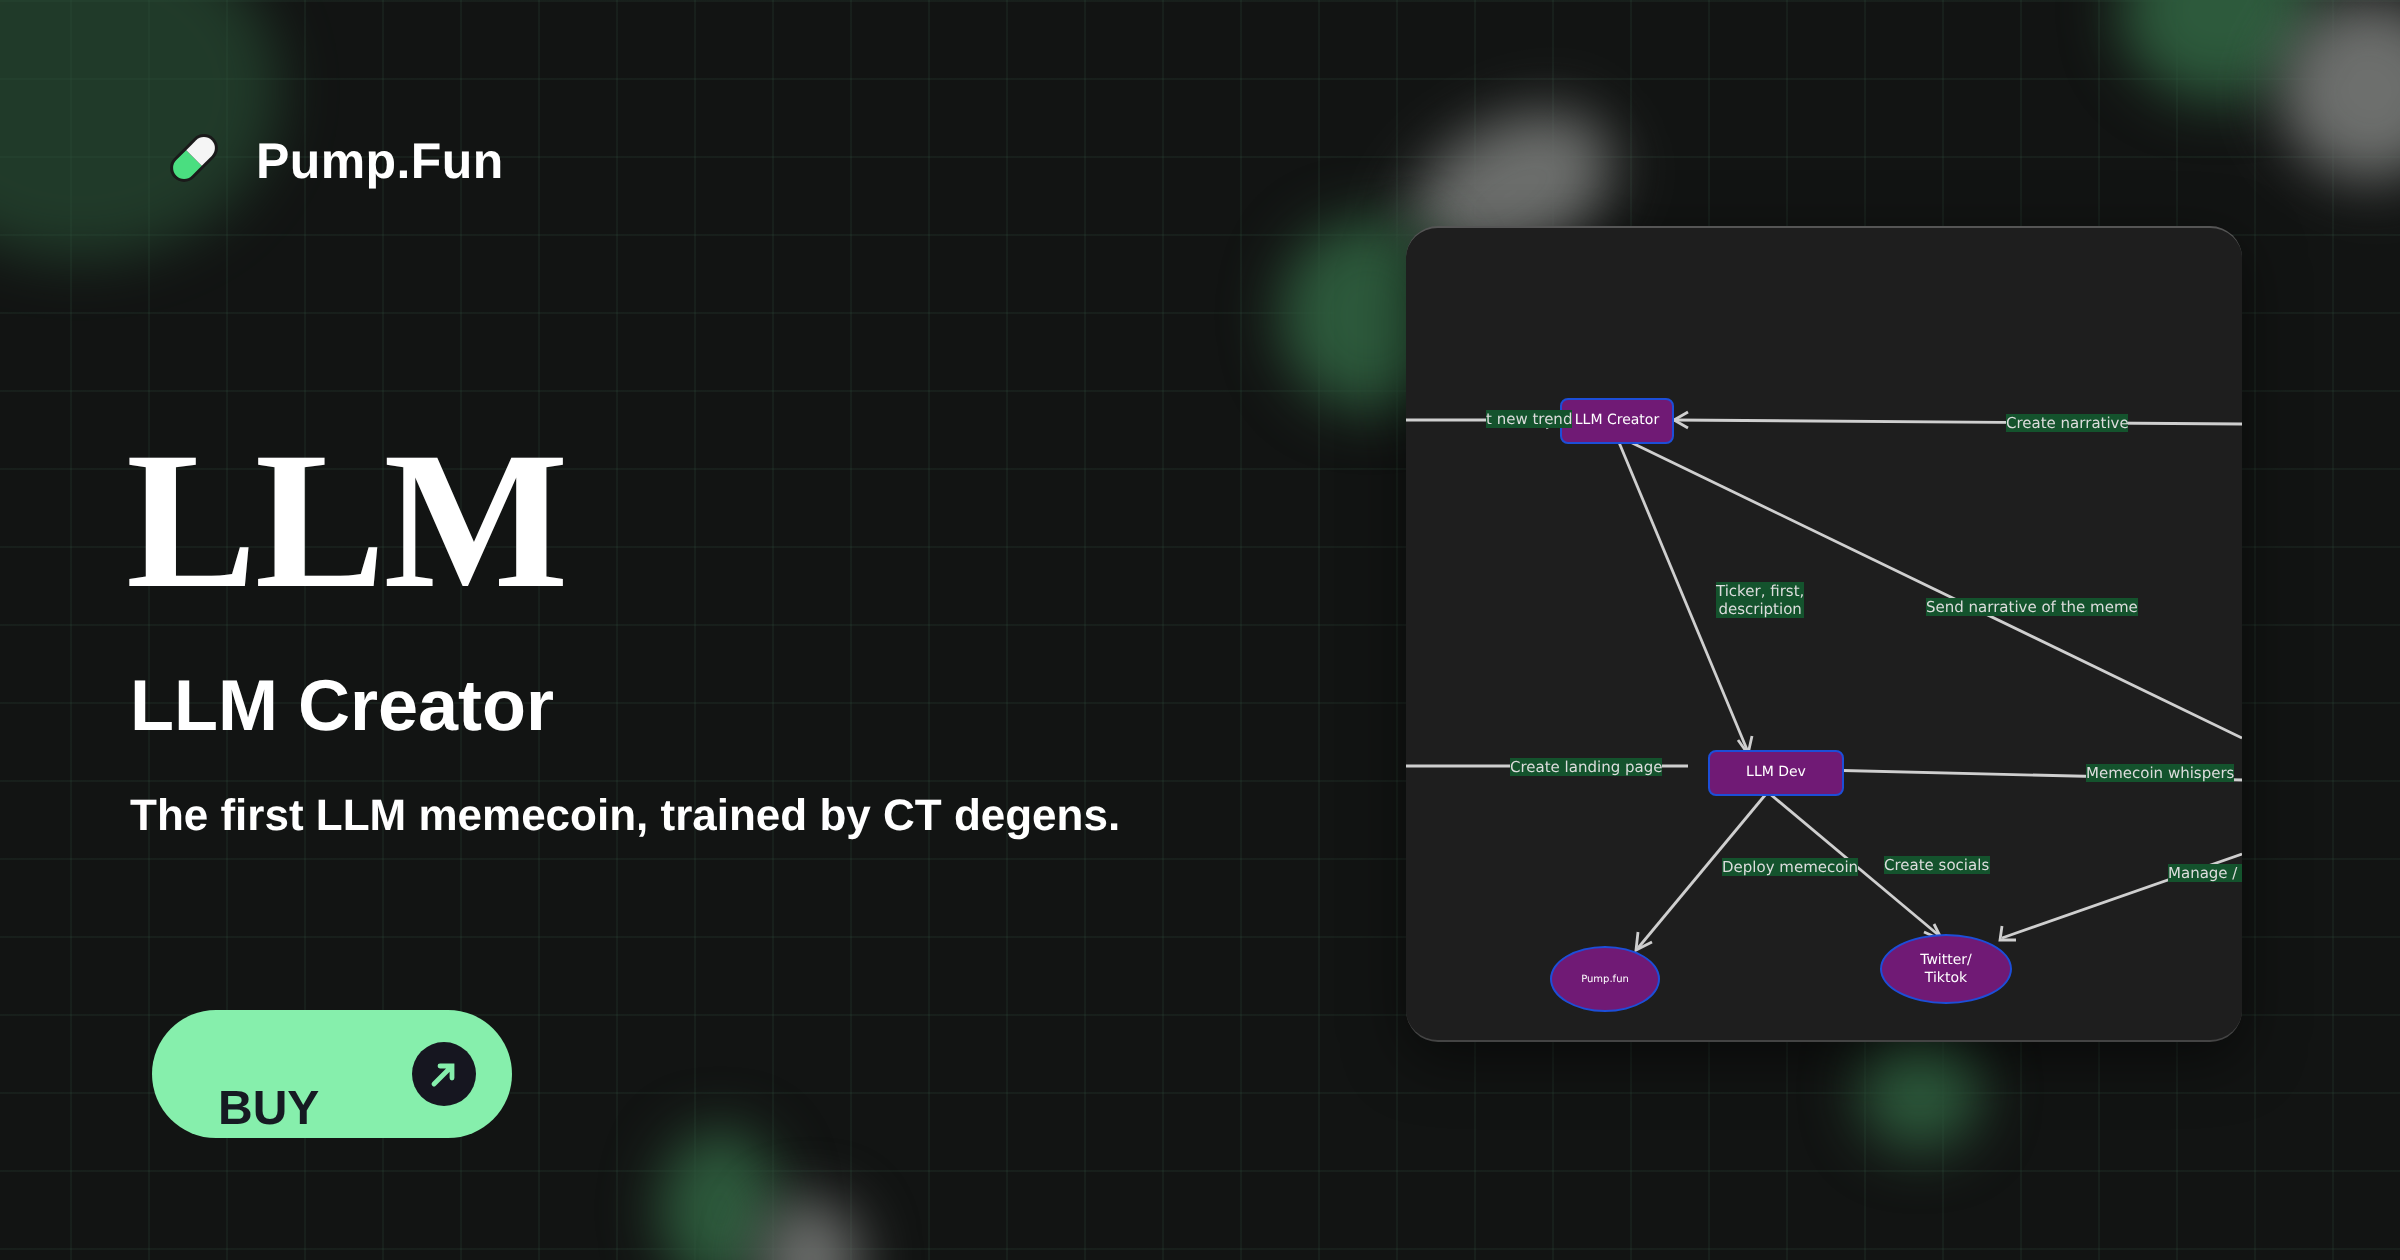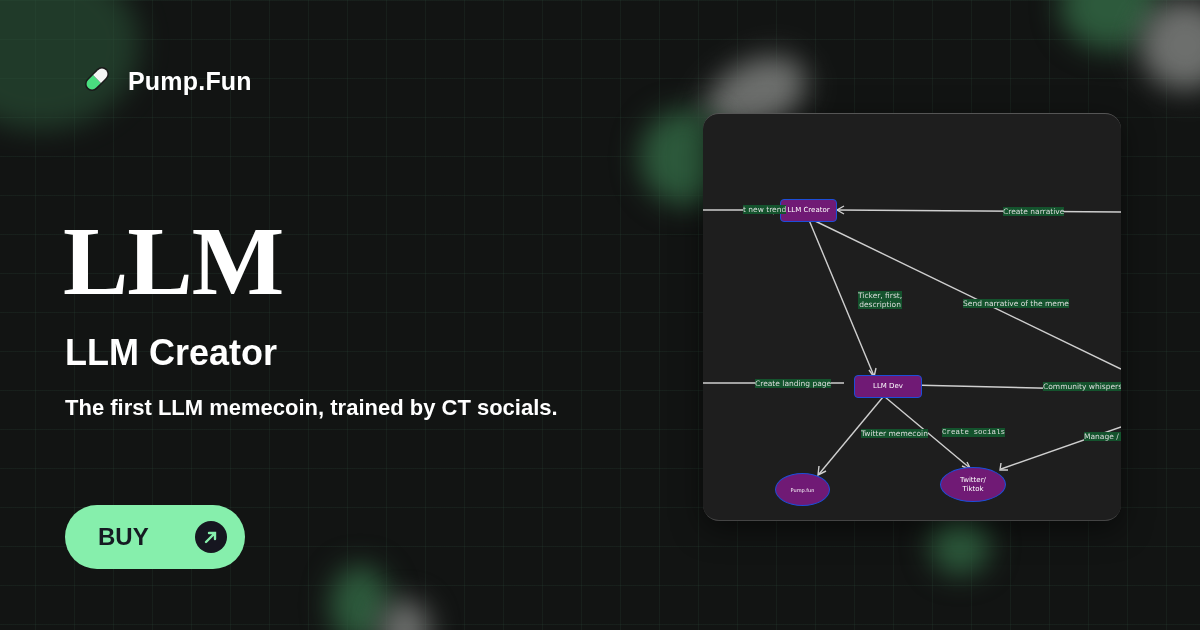--- a/index.html
+++ b/index.html
@@ -10,21 +10,21 @@
       linear-gradient(to bottom, rgba(60,110,80,0.13) 1px, transparent 1px);
     background-size:39px 39px;background-position:-4px 0;}
   .blob{position:absolute;border-radius:50%;filter:blur(14px);}
   .g{background:#2d5a3c;}
   .w{background:#6d6f6d;}
   .logo{position:absolute;left:80px;top:62px;display:flex;align-items:center;gap:14px;}
   .logo-text{color:#fff;font-size:25px;font-weight:bold;letter-spacing:0.2px;}
   .title{position:absolute;left:63px;top:212px;color:#fff;font-size:98px;font-weight:bold;letter-spacing:-1px;line-height:1;font-family:Liberation Serif, serif;}
   .subtitle{position:absolute;left:65px;top:335px;color:#fff;font-size:36px;font-weight:bold;line-height:1;}
   .desc{position:absolute;left:65px;top:397px;color:#fff;font-size:22px;font-weight:bold;line-height:1;}
-  .buy{position:absolute;left:65px;top:505px;width:180px;height:64px;border-radius:32px;background:#86efac;display:flex;align-items:center;box-sizing:border-box;padding-left:33px;cursor:pointer;}
+  .buy{position:absolute;left:76px;top:505px;width:180px;height:64px;border-radius:32px;background:#86efac;display:flex;align-items:flex-end;box-sizing:border-box;padding-left:33px;cursor:pointer;}
   .buy-label{font-size:24px;font-weight:bold;color:#161a22;}
   .buy-icon{position:absolute;right:18px;top:16px;width:32px;height:32px;border-radius:50%;background:#161620;display:flex;align-items:center;justify-content:center;}
   .card{position:absolute;left:703px;top:113px;width:418px;height:406px;border-radius:16px;background:#1e1e1e;overflow:hidden;box-shadow:0 8px 30px rgba(0,0,0,0.5);border-top:1px solid #555;border-bottom:1px solid #444;}
   .card svg{position:absolute;left:0;top:0;}
   .lbl{position:absolute;color:#ddd;font-size:7.5px;font-family:"DejaVu Sans",sans-serif;white-space:nowrap;background:#14532d;line-height:1.2;text-align:center;margin-left:40px;}
   .node{position:absolute;background:#701a75;border:1px solid #1d4ed8;color:#fff;font-size:7px;font-family:"DejaVu Sans",sans-serif;display:flex;align-items:center;justify-content:center;text-align:center;line-height:1.2;}
 </style>
 </head>
 <body>
 
@@ -47,21 +47,21 @@
         <path d="M10 11.5 h7 v11 h-7 a5.5 5.5 0 0 1 0 -11z" fill="#4ade80"></path>
         <path d="M17 11.5 h7 a5.5 5.5 0 0 1 0 11 h-7z" fill="#f5f5f5"></path>
       </g>
     </svg>
   </span>
   <span class="logo-text">Pump.Fun</span>
 </div>
 
 <div class="title">LLM</div>
 <div class="subtitle">LLM Creator</div>
-<div class="desc">The first LLM memecoin, trained by CT socials.</div>
+<div class="desc">The first LLM memecoin, trained by CT degens.</div>
 
 <div class="buy">
   <span class="buy-label">BUY</span>
   <span class="buy-icon">
     <svg width="14" height="14" viewBox="0 0 14 14">
         <path d="M2 12 L11 3 M5 3 H11 V9" stroke="#86efac" stroke-width="2.4" fill="none" stroke-linecap="round"></path>
       </svg>
   </span>
 </div>
 
@@ -93,17 +93,17 @@
   <div class="node" style="left:72px;top:359px;width:53px;height:31px;border-radius:50%;font-size:5px;">Pump.fun</div>
   <div class="node" style="left:237px;top:353px;width:64px;height:33px;border-radius:50%;white-space:pre;">Twitter/
 Tiktok</div>
 
   <div class="lbl" style="left:0;top:91px;">t new trend</div>
   <div class="lbl" style="left:260px;top:93px;">Create narrative</div>
   <div class="lbl" style="left:115px;top:177px;white-space:pre;">Ticker, first,
 description</div>
   <div class="lbl" style="left:220px;top:185px;">Send narrative of the meme</div>
   <div class="lbl" style="left:12px;top:265px;">Create landing page</div>
-  <div class="lbl" style="left:300px;top:268px;">Community whispers</div>
-  <div class="lbl" style="left:118px;top:315px;">Twitter memecoin</div>
-  <div class="lbl" style="left:199px;top:314px;font-family:Liberation Mono, monospace;">Create socials</div>
+  <div class="lbl" style="left:300px;top:268px;">Memecoin whispers</div>
+  <div class="lbl" style="left:118px;top:315px;">Deploy memecoin</div>
+  <div class="lbl" style="left:199px;top:314px;">Create socials</div>
   <div class="lbl" style="left:341px;top:318px;">Manage / create cont</div>
 </div>
 
 </body></html>

